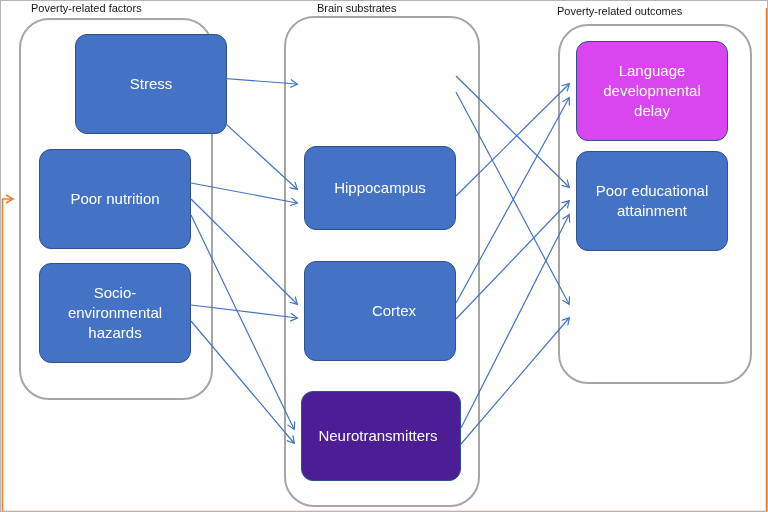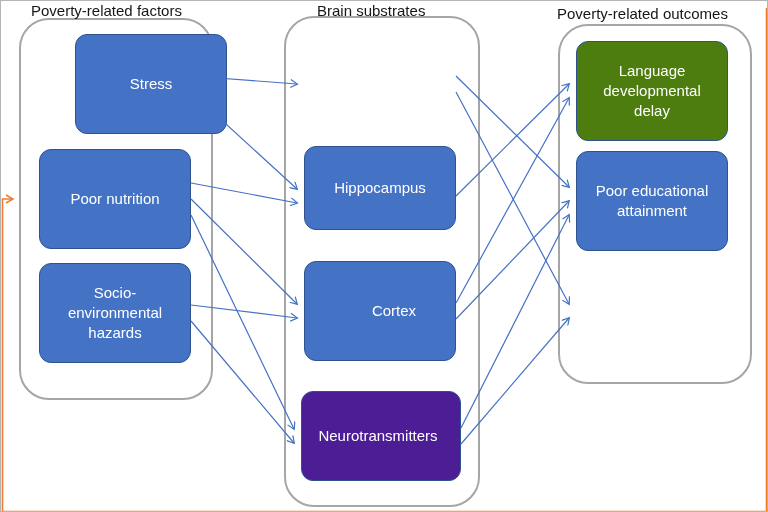--- a/index.html
+++ b/index.html
@@ -2,21 +2,21 @@
 <html><head>
 <meta charset="utf-8">
 <style>
   html,body{margin:0;padding:0;background:#e9e9e9;}
   .canvas{
     position:relative;width:768px;height:512px;background:#ffffff;
     border:1px solid #b5b5b5;box-sizing:border-box;overflow:hidden;
     font-family:"Liberation Sans",sans-serif;
   }
   .col-title{
-    position:absolute;font-size:15px;color:#161616;white-space:nowrap;z-index:4;
+    position:absolute;font-size:11px;color:#161616;white-space:nowrap;z-index:4;
     background:transparent;
   }
   .group{
     position:absolute;border:2px solid #a6a6a6;border-radius:30px;background:#ffffff;z-index:1;
   }
   .node{
     position:absolute;z-index:2;border-radius:12px;
     display:flex;align-items:center;justify-content:center;text-align:center;
     color:#ffffff;font-size:15px;line-height:1.35;padding:6px 12px;box-sizing:border-box;
   }
@@ -38,21 +38,21 @@
   <div class="group" style="left: 557px; top: 23px; width: 190px; height: 356px; border-color: rgb(166, 166, 166);"></div>
 
   <div class="node" style="left: 38px; top: 33px; width: 152px; height: 100px; background: rgb(68, 114, 196); border: 1px solid rgb(47, 82, 143); margin-left: 36px;">Stress</div>
   <div class="node" style="left: 38px; top: 148px; width: 152px; height: 100px; background: rgb(68, 114, 196); border: 1px solid rgb(47, 82, 143);">Poor nutrition</div>
   <div class="node" style="left: 38px; top: 262px; width: 152px; height: 100px; background: rgb(68, 114, 196); border: 1px solid rgb(47, 82, 143);">Socio-environmental hazards</div>
 
   <div class="node" style="left: 303px; top: 145px; width: 152px; height: 84px; background: rgb(68, 114, 196); border: 1px solid rgb(47, 82, 143);">Hippocampus</div>
   <div class="node" style="left: 303px; top: 260px; width: 152px; height: 100px; background: rgb(68, 114, 196); border: 1px solid rgb(47, 82, 143); padding-left: 40px;">Cortex</div>
   <div class="node" style="left: 300px; top: 390px; width: 160px; height: 90px; background: #4c1d95; border: 1px solid rgb(47, 82, 143); padding-left: 6px;">Neurotransmitters</div>
 
-  <div class="node" style="left: 575px; top: 40px; width: 152px; height: 100px; background: #4d7c0f; border: 1px solid rgb(47, 82, 143); text-align: center;">Language developmental delay</div>
+  <div class="node" style="left: 575px; top: 40px; width: 152px; height: 100px; background: #d946ef; border: 1px solid rgb(47, 82, 143); text-align: center;">Language developmental delay</div>
   <div class="node" style="left: 575px; top: 150px; width: 152px; height: 100px; background: rgb(68, 114, 196); border: 1px solid rgb(47, 82, 143);">Poor educational attainment</div>
 
   <svg id="edge-layer">
     <defs>
       <marker id="arrow-blue" markerWidth="9" markerHeight="9" refX="7" refY="4.5" orient="auto" markerUnits="userSpaceOnUse">
         <path d="M0.5,0.5 L7.5,4.5 L0.5,8.5" fill="none" stroke="#4472C4" stroke-width="1.2"></path>
       </marker>
     </defs>
   <line x1="190" y1="75" x2="296" y2="83" stroke="#4472C4" stroke-width="1.2" marker-end="url(#arrow-blue)"></line>
       <line x1="190" y1="91" x2="296" y2="188" stroke="#4472C4" stroke-width="1.2" marker-end="url(#arrow-blue)"></line>

